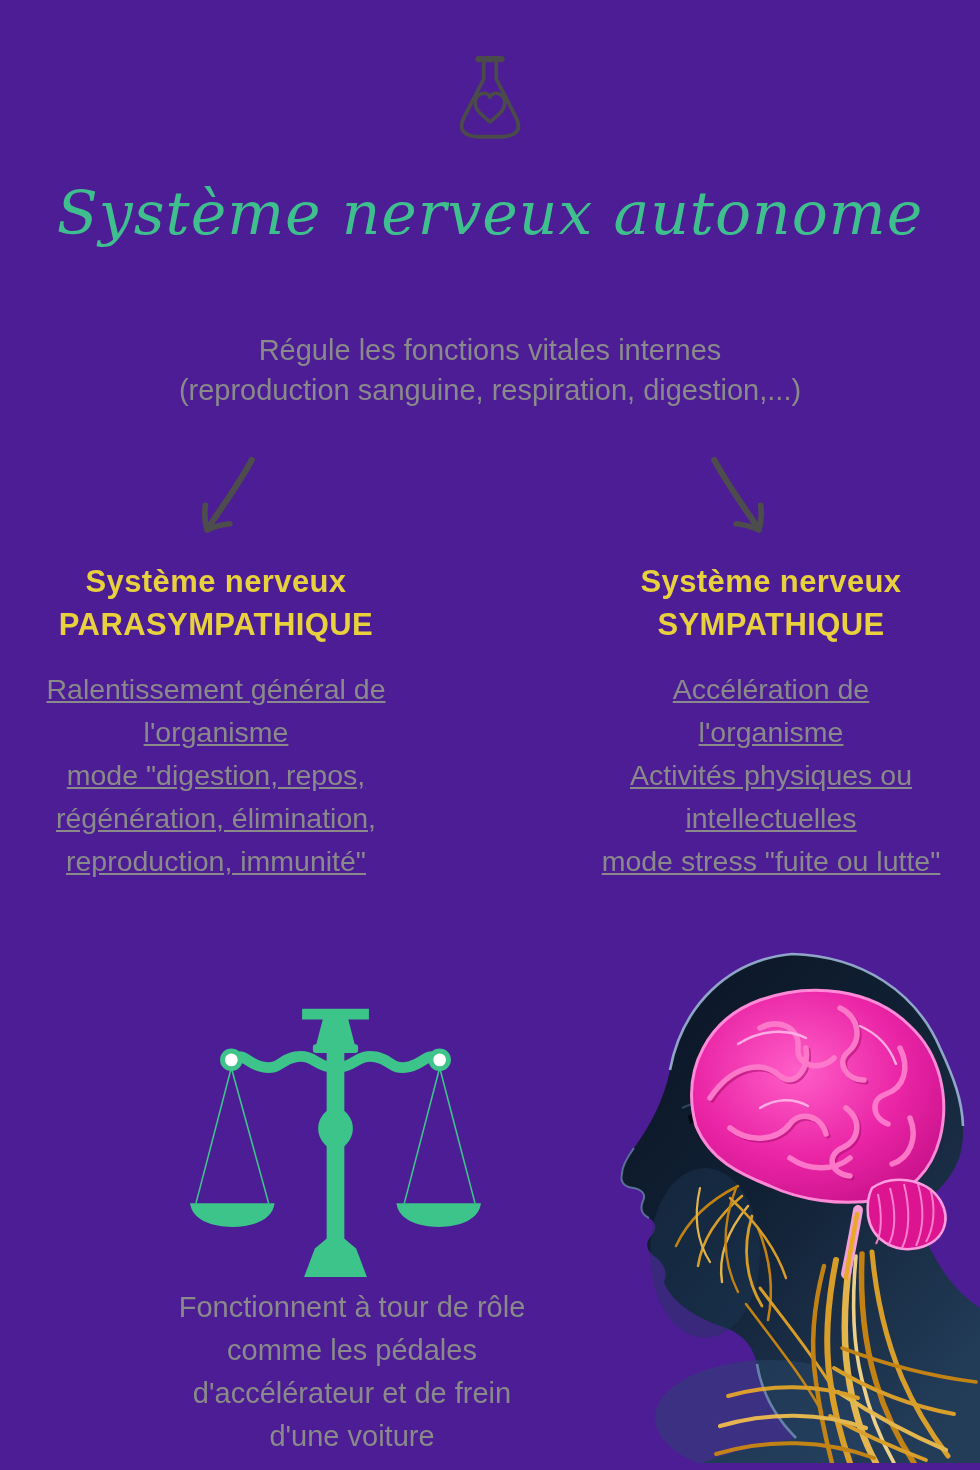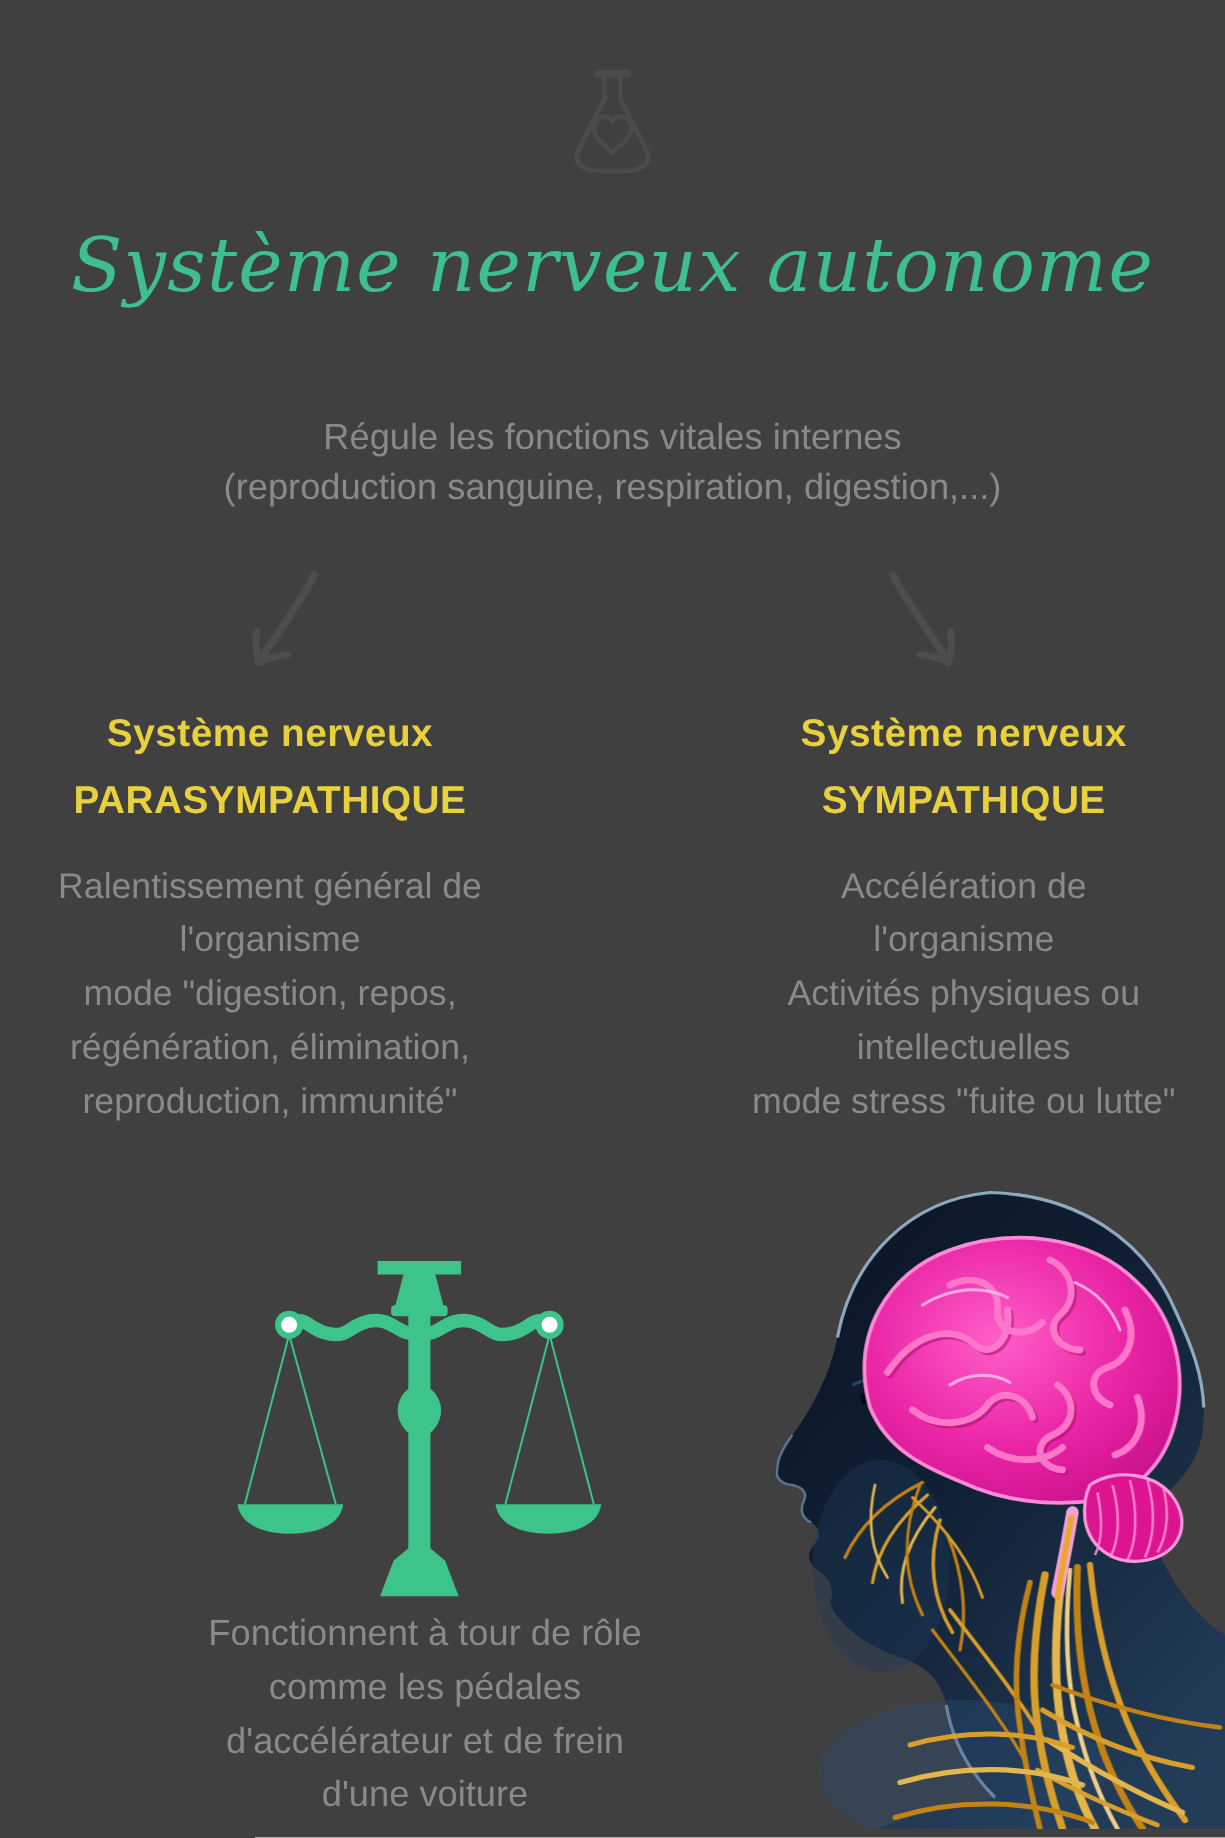--- a/index.html
+++ b/index.html
@@ -1,17 +1,17 @@
 <!DOCTYPE html>
 <html><head>
 <meta charset="utf-8">
 <style>
   html,body{margin:0;padding:0;background:#fff;}
   .poster{
-    position:relative;width:980px;height:1470px;background:#404040;overflow:hidden;
+    position:relative;width:980px;height:1470px;background:#4c1d95;overflow:hidden;
     font-family:"Liberation Sans", sans-serif;
   }
   .abs{position:absolute;}
   .pre{white-space:pre-line;}
 
   .flask{left:448px;top:52px;width:84px;height:96px;}
 
   .title{
     left:0;top:178px;width:980px;margin:0;text-align:center;
     font-family:"DejaVu Serif", serif;font-style:italic;font-weight:500;
@@ -24,31 +24,31 @@
   }
 
   .arrow{width:70px;height:95px;top:450px;}
   .arrow-left{left:194px;}
   .arrow-right{left:702px;}
 
   .col{text-align:center;}
   .col-left{left:0;top:560px;width:432px;}
   .col-right{left:540px;top:560px;width:462px;}
   .col-heading{
-    margin:0 0 22px 0;font-size:31px;line-height:53px;font-weight:bold;
+    margin:0 0 22px 0;font-size:31px;line-height:43px;font-weight:bold;
     letter-spacing:.4px;color:#e8d13c;
   }
-  .col-body{margin:0;font-size:28.5px;line-height:43px;color:#8a8a8a;}
+  .col-body{margin:0;font-size:28.5px;line-height:43px;color:#8a8a8a;text-decoration:underline;}
 
   .scale{left:188px;top:995px;width:295px;height:285px;}
 
   .head-art{left:610px;top:948px;width:370px;height:515px;}
 
   .caption{
-    left:60px;top:1286px;width:560px;margin:0;text-align:center;
+    left:72px;top:1286px;width:560px;margin:0;text-align:center;
     font-size:29px;line-height:43px;color:#8a8a8a;
   }
 </style>
 </head>
 <body>
 
 <div class="poster">
 
   <div class="abs flask">
     <svg viewBox="0 0 80 90" width="100%" height="100%" fill="none" stroke="#4b4b4b" stroke-linecap="round" stroke-linejoin="round">

